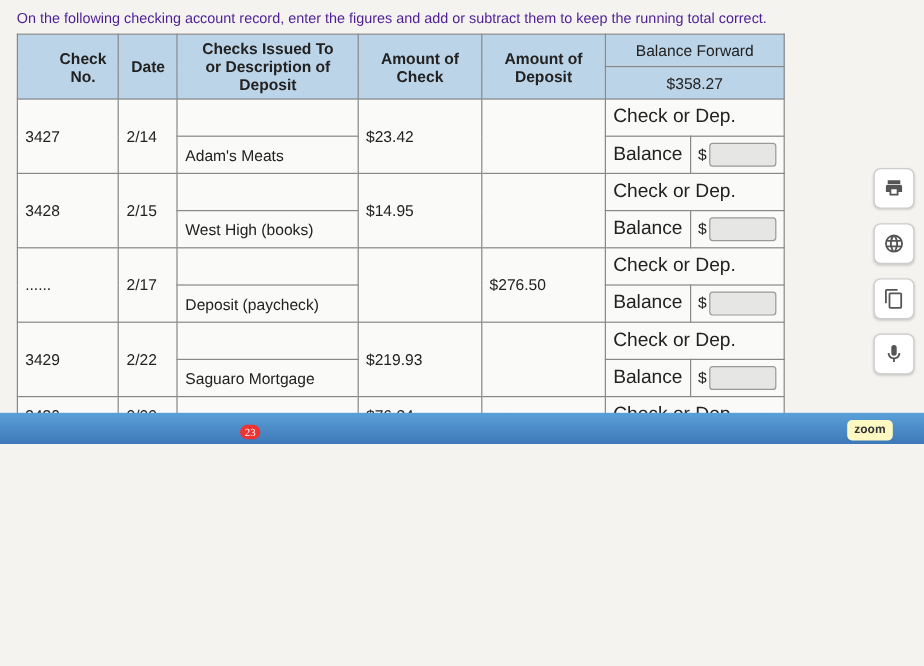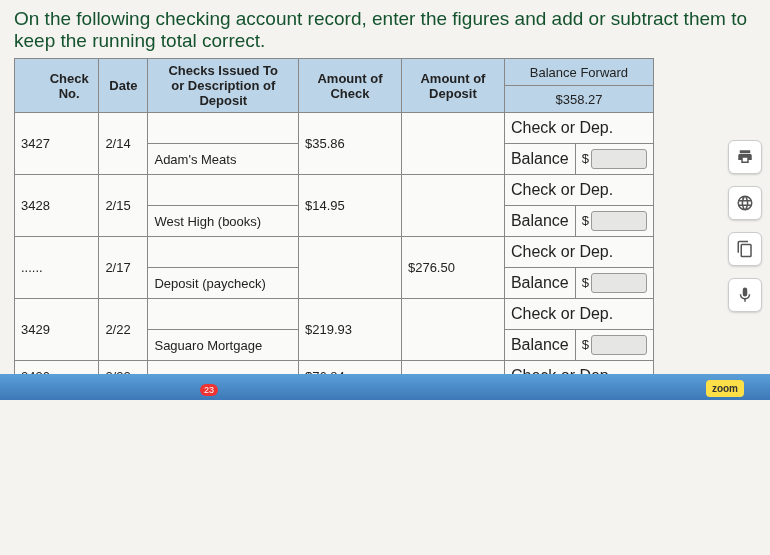--- a/index.html
+++ b/index.html
@@ -1,36 +1,36 @@
 <!DOCTYPE html>
 <html><head>
   <meta charset="utf-8">
   <style>
     body { margin:0; padding:8px 14px; font-family:Arial,Helvetica,sans-serif; font-size:13px; color:#222; background:#f4f3f0; width:770px; box-sizing:border-box; position:relative; }
-    .instr{font-size:19px;color:#14532d;margin-bottom:6px;}
+    .instr{font-size:12px;color:#4c1d95;margin-bottom:6px;}
     table{border-collapse:collapse;width:640px;}
     th,td{border:1px solid #888;padding:4px 6px;vertical-align:middle;}
     th{background:#bcd4e7;font-weight:bold;font-size:13px;text-align:center;}
     td{background:#fafaf8;}
     .amt{text-align:left;font-size:13px;}
     .desc-top{height:22px;}
     .desc-bot{height:22px;}
     .bf-label{background:#bcd4e7;text-align:center;font-weight:normal;}
     .bal-label{font-size:16px;}
     .bal-cell{white-space:nowrap;}
     .bal-cell input{width:46px;height:18px;border:1px solid #999;border-radius:3px;padding:0 4px;background:#e6e6e4;font-size:12px;}
     .dollar{margin-right:2px;}
     .checkno{text-align:left;font-size:13px;margin-top:48px;}
     .date{text-align:left;font-size:13px;}
     .sidebar{position:absolute;right:6px;top:140px;width:36px;display:flex;flex-direction:column;gap:12px;}
     .tool{width:32px;height:32px;border:1px solid #ccc;border-radius:6px;background:#fff;display:flex;align-items:center;justify-content:center;box-shadow:0 1px 2px rgba(0,0,0,.15);cursor:pointer;}
     .tool svg{width:18px;height:18px;fill:#555;}
-    .dock{position:absolute;left:0;right:0;bottom:0;height:26px;background:linear-gradient(#5aa0d8,#3d78b8);display:flex;align-items:center;justify-content:flex-end;padding-right:41px;gap:38px;}
+    .dock{position:absolute;left:0;right:0;bottom:0;height:26px;background:linear-gradient(#5aa0d8,#3d78b8);display:flex;align-items:center;justify-content:flex-end;padding-right:41px;gap:38px;font-family:Liberation Serif, serif;}
     .dock .badge{position:absolute;left:200px;bottom:4px;background:#e33;color:#fff;border-radius:8px;font-size:9px;padding:1px 4px;}
-    .zoom{position:absolute;right:26px;bottom:3px;background:#fde047;color:#333;font-size:10px;border-radius:4px;padding:3px 6px;font-weight:bold;}
+    .zoom{position:absolute;right:26px;bottom:3px;background:#fef9c3;color:#333;font-size:10px;border-radius:4px;padding:3px 6px;font-weight:bold;}
   </style>
 </head>
 <body>
 
 <div class="instr">On the following checking account record, enter the figures and add or subtract them to keep the running total correct.</div>
 
 <table>
   <tbody>
       <tr>
     <th rowspan="2" style="width:50px;padding-left:31px;">Check<br>No.</th>
@@ -41,21 +41,21 @@
     <th colspan="2" class="bf-label">Balance Forward</th>
   </tr>
   <tr>
     <th colspan="2" class="bf-label">$358.27</th>
   </tr>
 
   <tr>
     <td rowspan="2" class="checkno">3427</td>
     <td rowspan="2" class="date">2/14</td>
     <td class="desc-top"></td>
-    <td rowspan="2" class="amt">$35.86</td>
+    <td rowspan="2" class="amt">$23.42</td>
     <td rowspan="2" class="amt"></td>
     <td colspan="2" class="bal-label">Check or Dep.</td>
   </tr>
   <tr>
     <td class="desc-bot">Adam's Meats</td>
     <td class="bal-label">Balance</td>
     <td class="bal-cell"><span class="dollar">$</span><input style=""></td>
   </tr>
 
   <tr>

